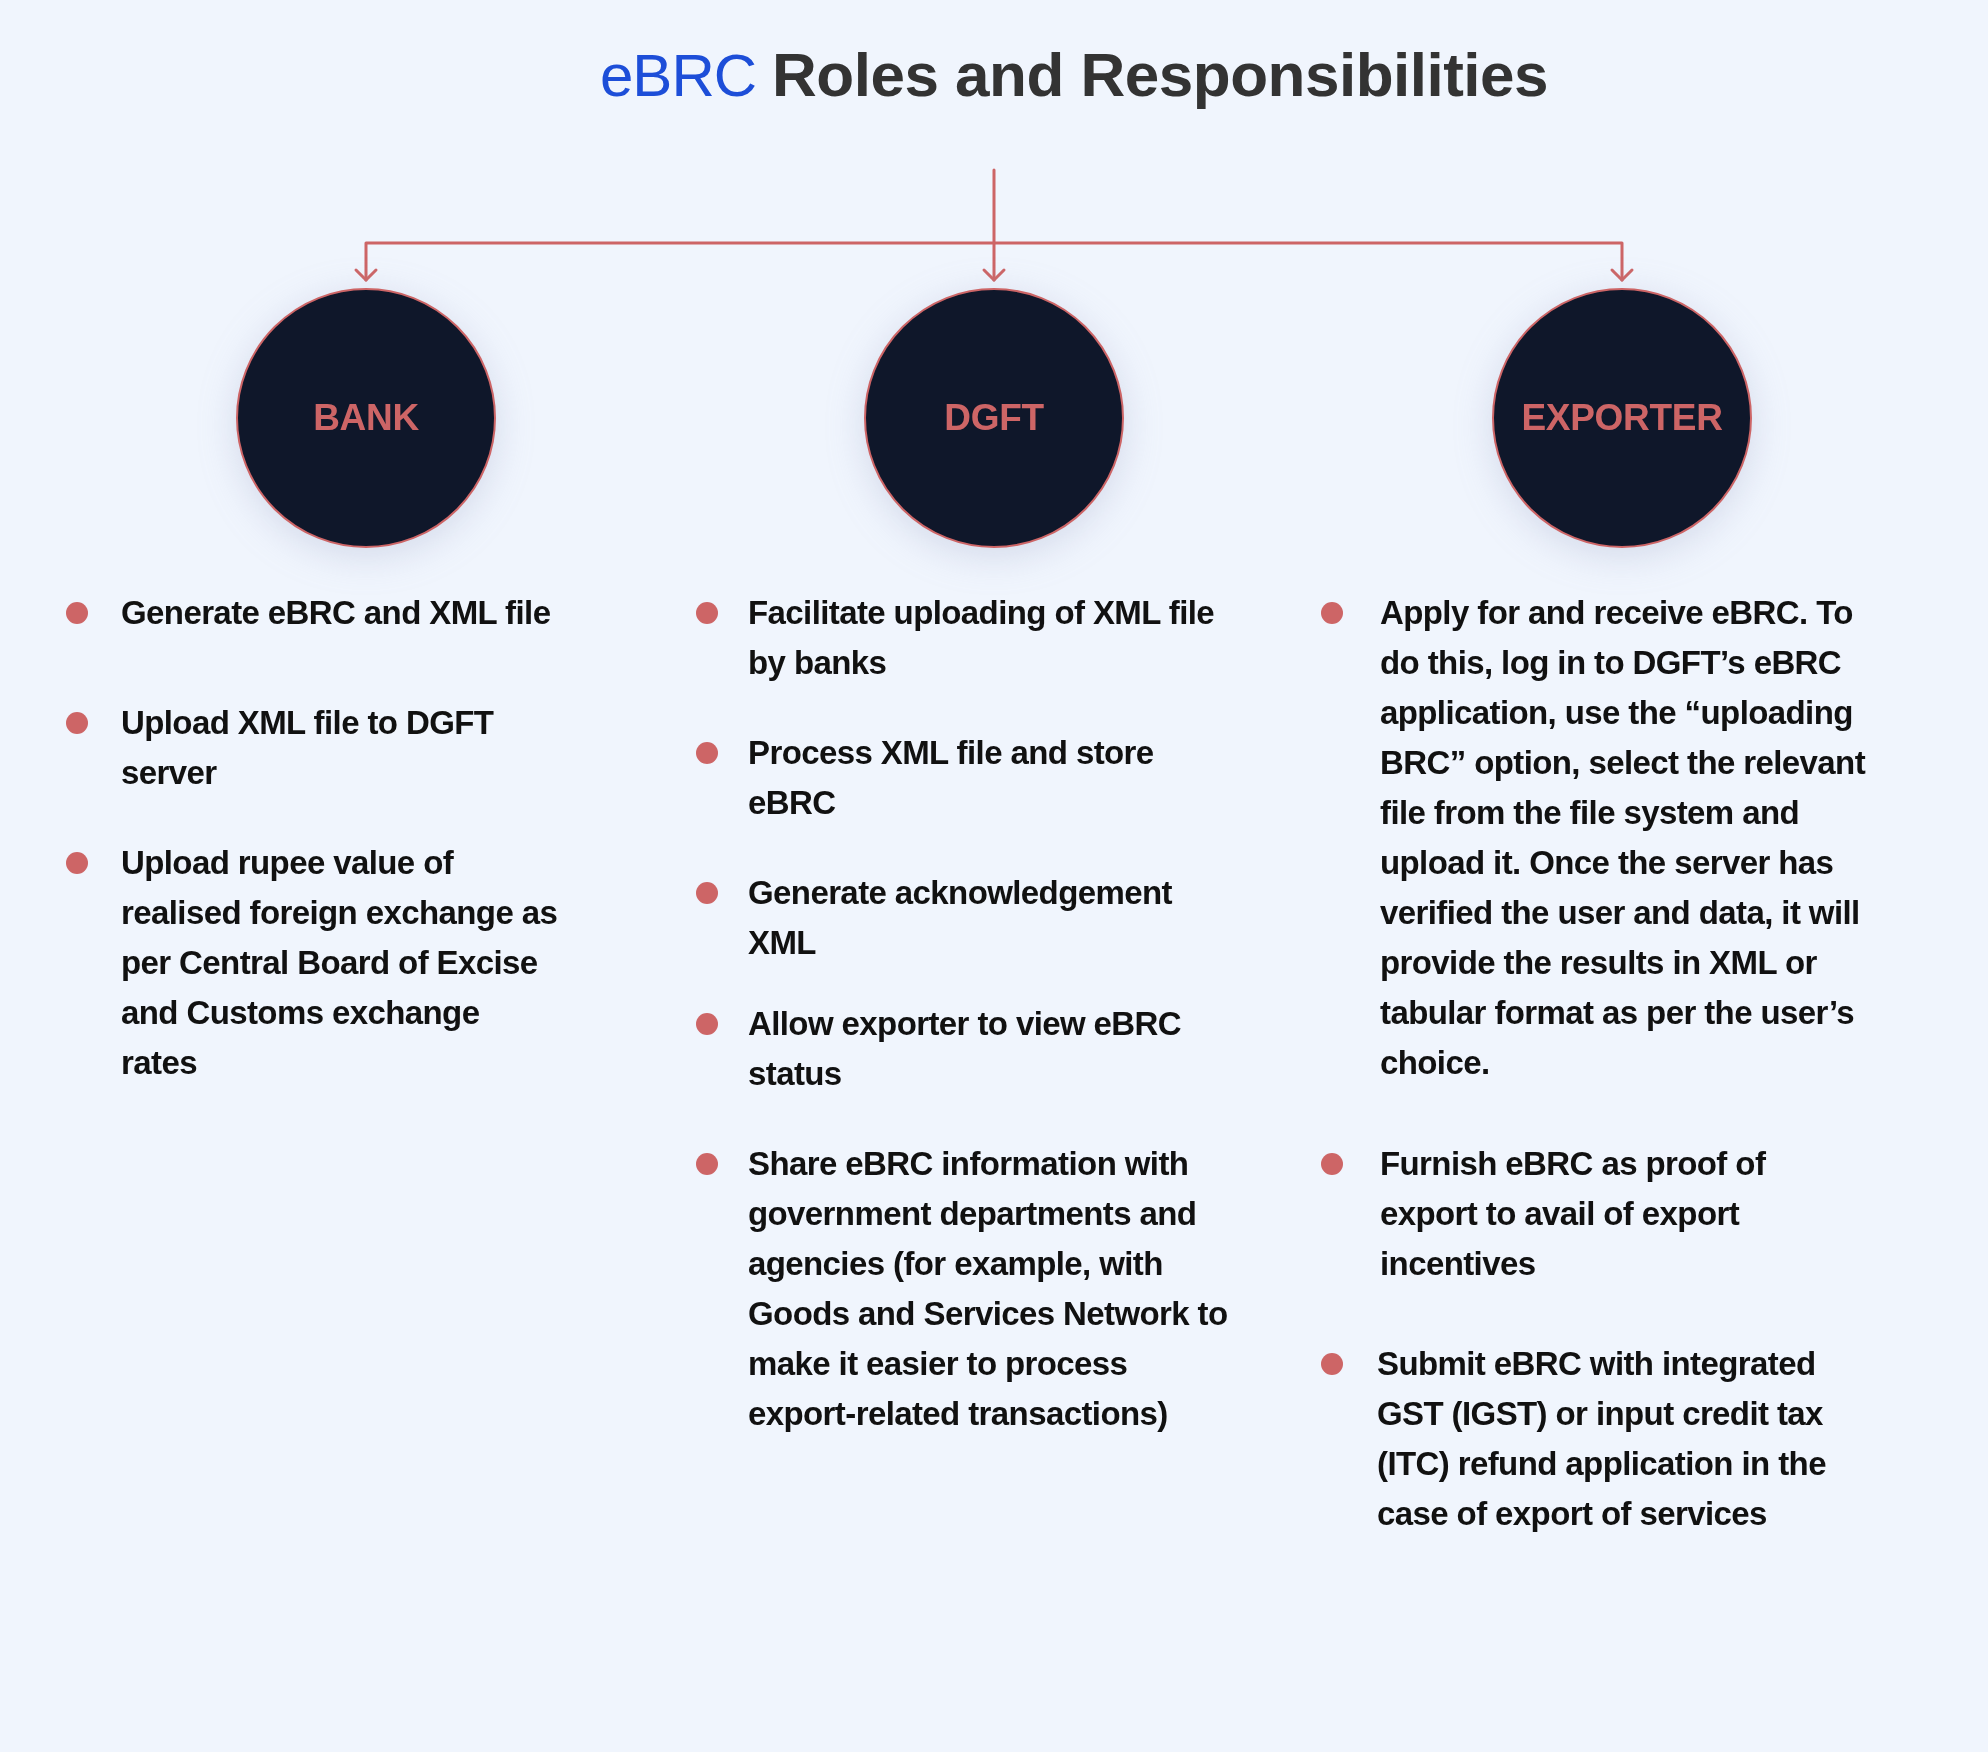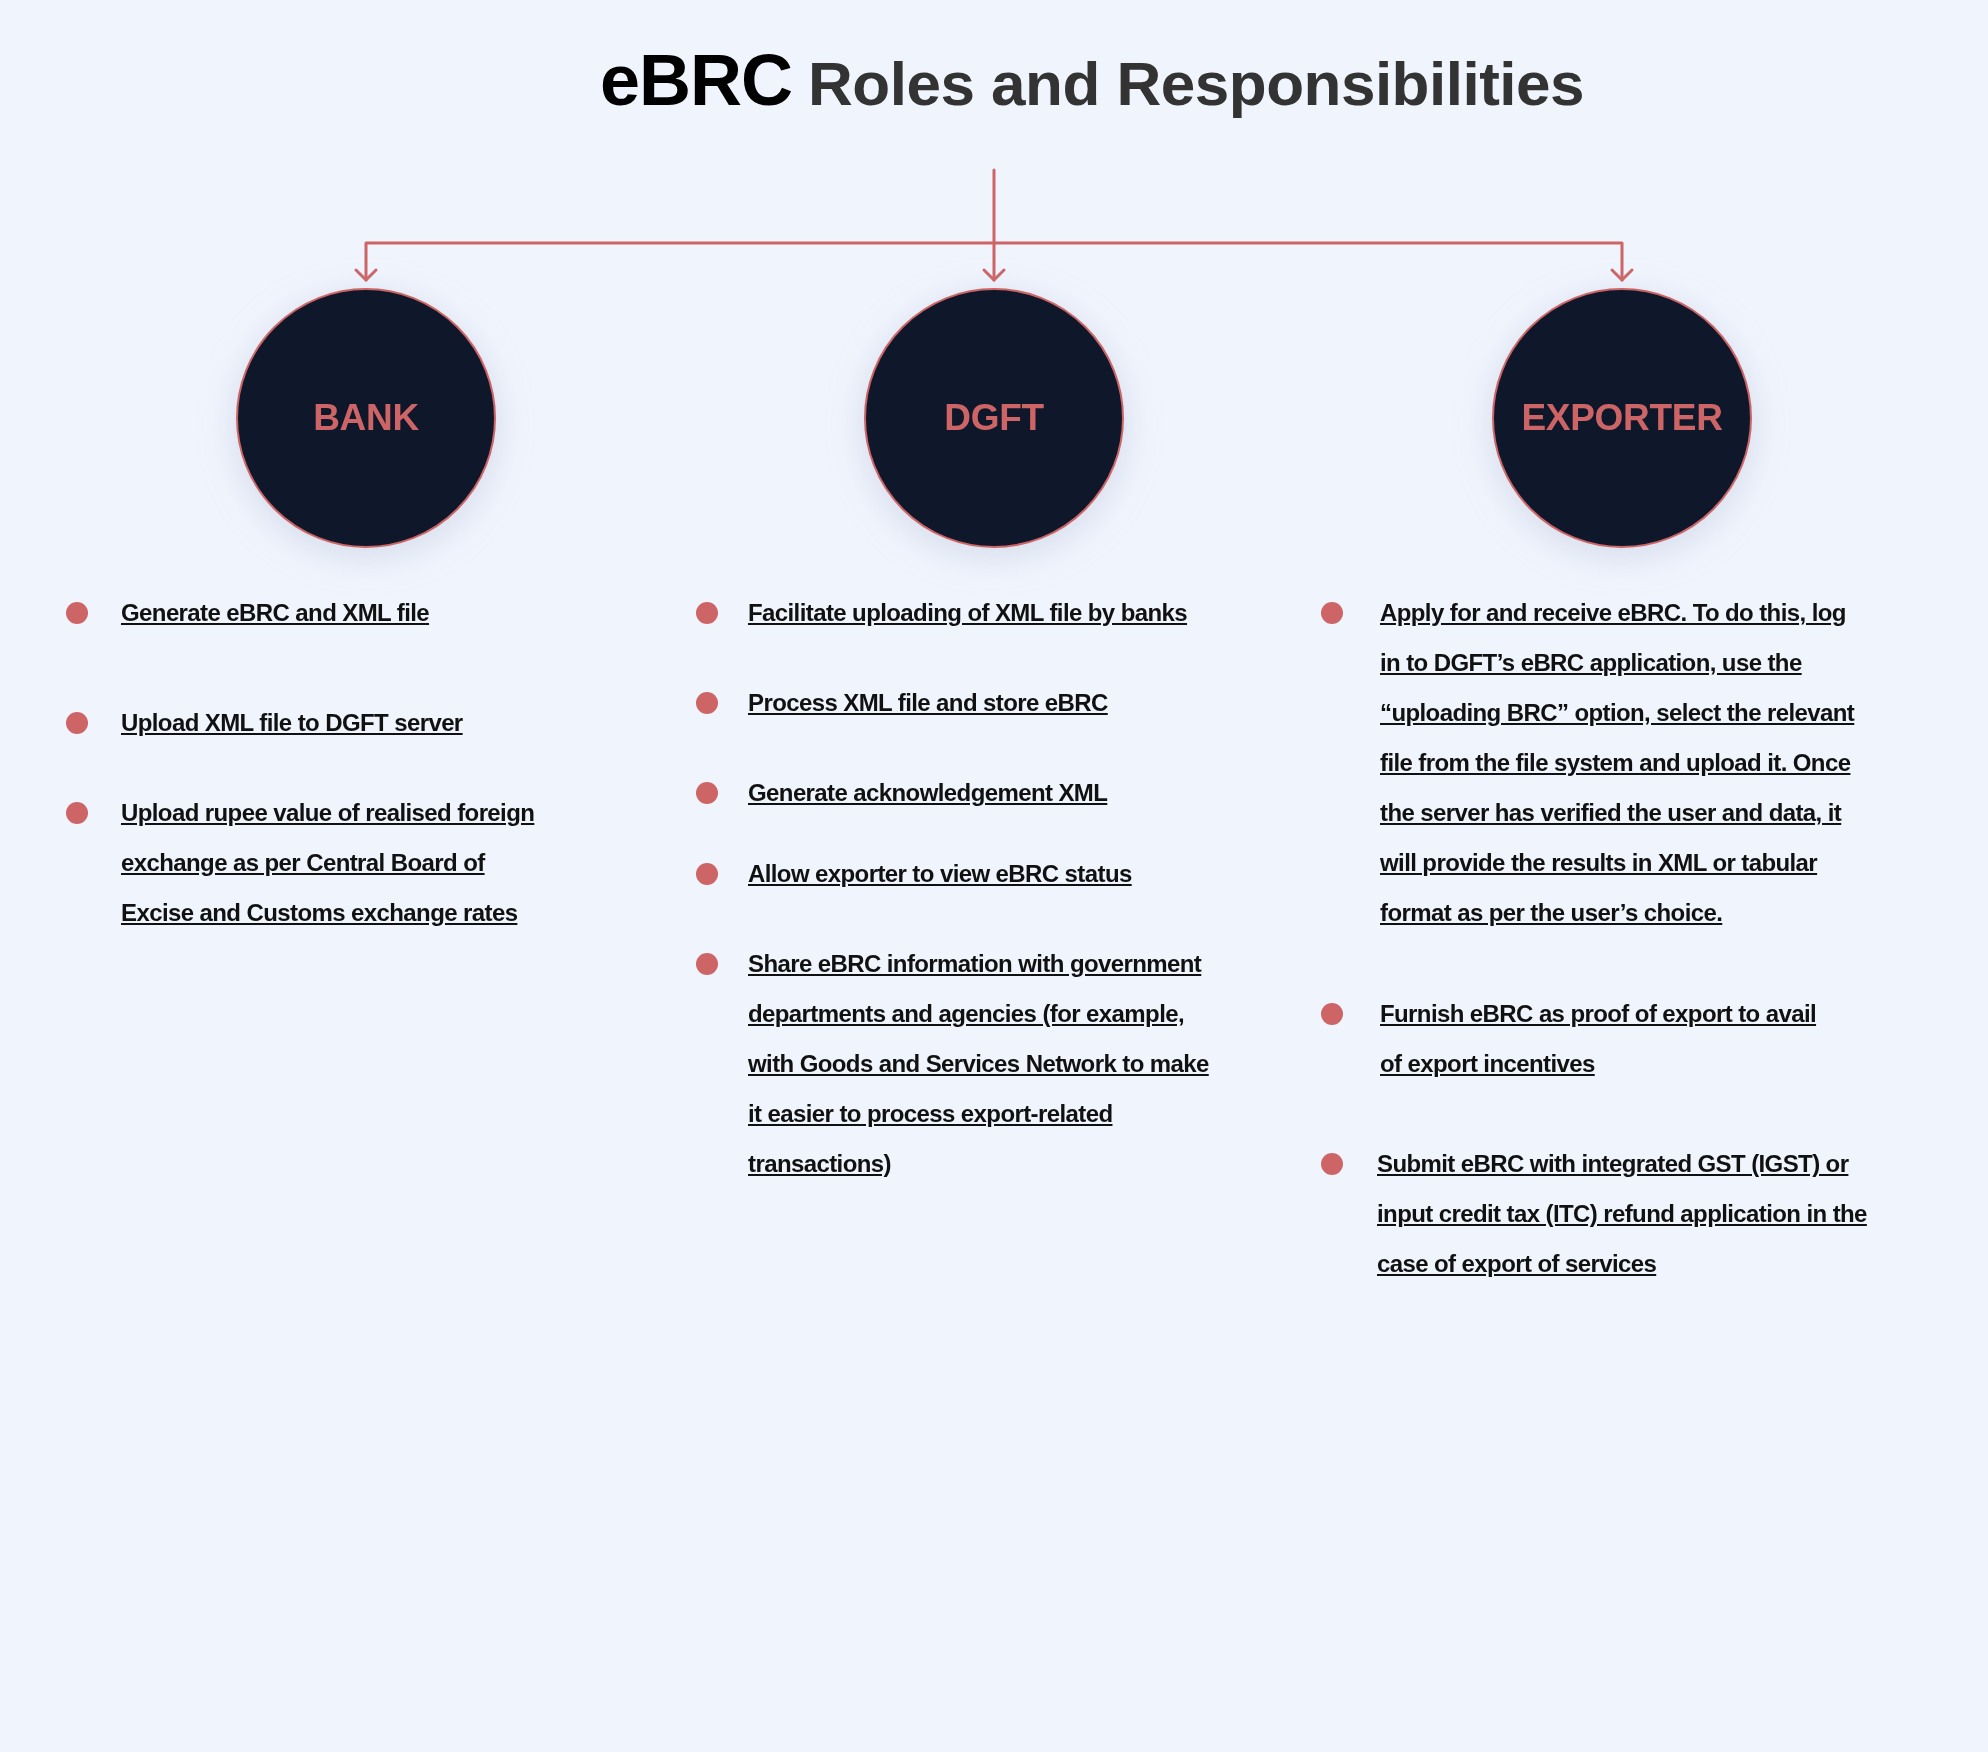--- a/index.html
+++ b/index.html
@@ -15,23 +15,23 @@
       font-family: "Liberation Sans", "DejaVu Sans", sans-serif;
     }
     .title {
       position: absolute;
       left: 600px;
       top: 44px;
       white-space: nowrap;
       line-height: 1;
     }
     .title-accent {
-      font-size: 72px;
-      font-weight: bold;
-      color: #000000;
+      font-size: 60px;
+      font-weight: normal;
+      color: #1d4ed8;
       letter-spacing: -1px;
       vertical-align: baseline;
     }
     .title-rest {
       font-size: 62px;
       font-weight: bold;
       color: #333333;
       margin-left: 16px;
       letter-spacing: -0.5px;
       vertical-align: baseline;
@@ -62,26 +62,25 @@
       font-weight: bold;
       color: #cd6566;
       letter-spacing: -0.3px;
     }
     .col {
       position: absolute;
       top: 588px;
     }
     .item {
       position: relative;
-      font-size: 24px;
+      font-size: 33px;
       font-weight: bold;
       color: #111111;
       line-height: 50px;
       letter-spacing: -0.6px;
-      text-decoration: underline;
     }
     .dot {
       position: absolute;
       width: 22px;
       height: 22px;
       border-radius: 50%;
       background: #cd6566;
       top: 14px;
     }
     .text {

